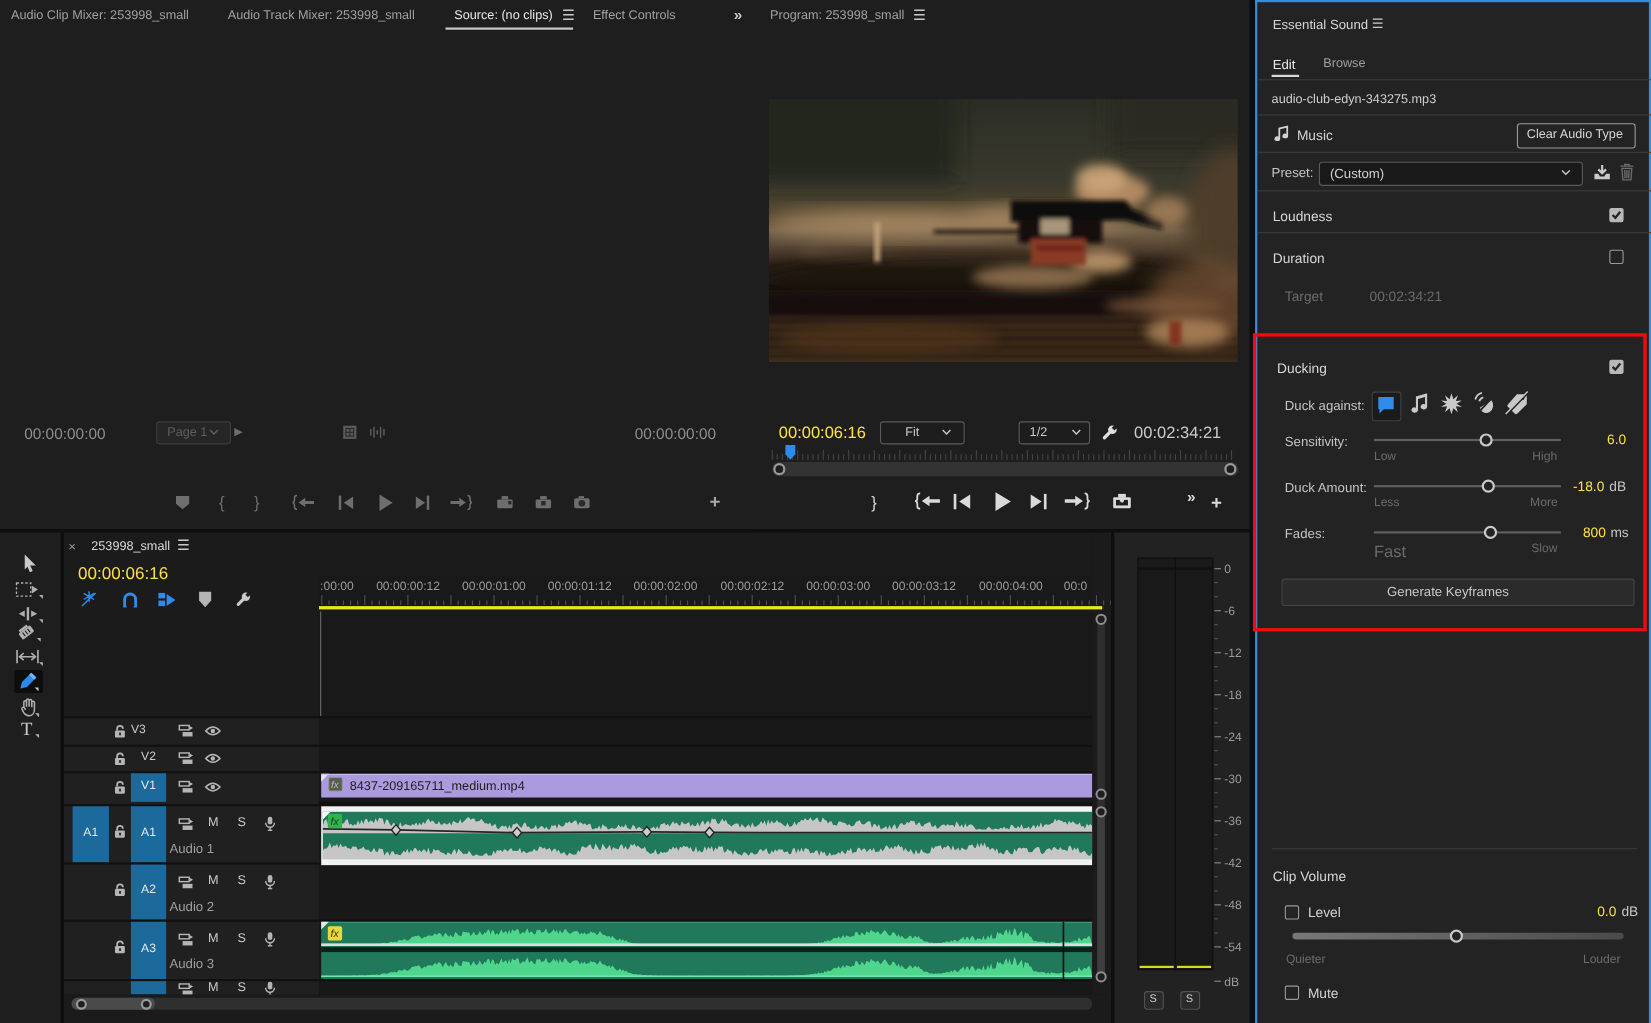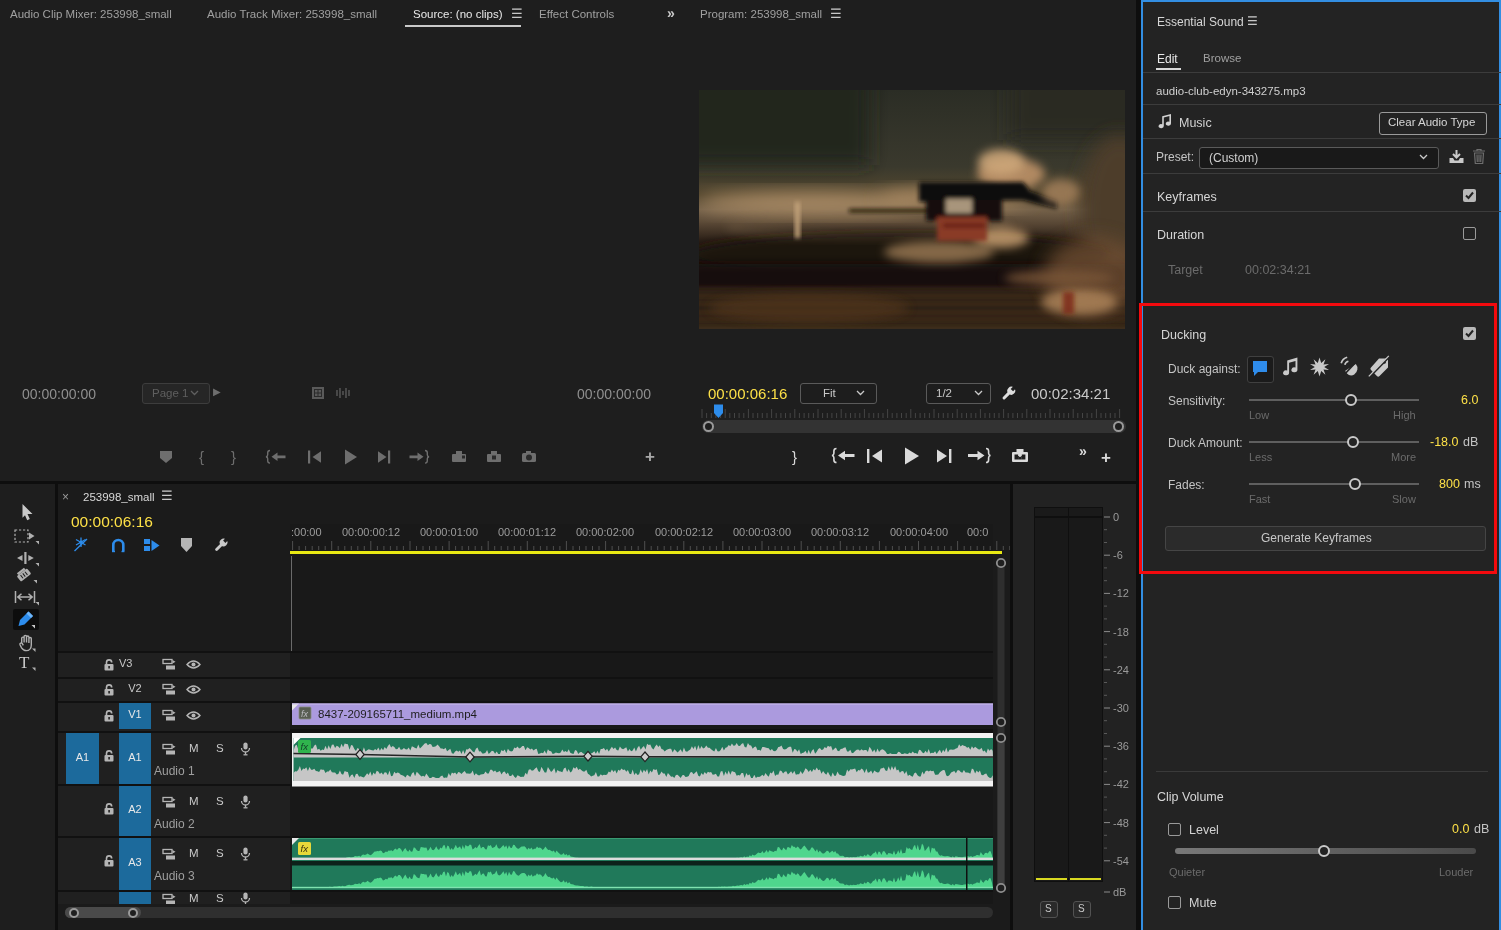--- a/index.html
+++ b/index.html
@@ -872,21 +872,21 @@
     </svg>
   <svg style="left:305px;top:147px;" width="17" height="17" viewBox="0 0 17 17">
     <path d="M8.5,1 v7 M5,5 l3.5,3.5 L12,5" stroke="#c9c9c9" stroke-width="2" fill="none"></path>
     <path d="M1.5,9 v5 h14 v-5 h-3.5 l-1.5,2.5 h-4 L5,9 z" fill="#c9c9c9"></path>
   </svg>
   <svg style="left:329px;top:146px;" width="14" height="17" viewBox="0 0 14 17">
     <path d="M1,3 h12 M5,3 v-1.5 h4 V3 M2.5,5 l0.8,10.5 h7.4 L11.5,5 z M5,6.5 l0.3,7.5 M9,6.5 l-0.3,7.5 M7,6.5 v7.5" stroke="#6e6e6e" stroke-width="1.2" fill="none"></path>
   </svg>
   <div class="abs" style="left:0px;top:171px;width:358px;height:1px;background:#3c3c3c;"></div>
 
-  <div class="txt" style="left:14px;top:188px;font-size:12.5px;color:#d6d6d6;">Keyframes</div>
+  <div class="txt" style="left:14px;top:188px;font-size:12.5px;color:#d6d6d6;">Loudness</div>
   <div class="abs" style="left:320px;top:187px;width:13px;height:13px;background:#b8b8b8;border-radius:2px;"></div>
   <svg style="left:320px;top:187px;" width="13" height="13" viewBox="0 0 13 13">
       <path d="M3,6.5 l2.5,2.5 L10,3.5" stroke="#232323" stroke-width="2" fill="none"></path>
     </svg>
   <div class="abs" style="left:0px;top:209px;width:358px;height:1px;background:#3c3c3c;"></div>
 
   <div class="txt" style="left:14px;top:226px;font-size:12.5px;color:#d6d6d6;">Duration</div>
   <div class="abs" style="left:320px;top:225px;width:13px;height:13px;border:1.5px solid #9a9a9a;border-radius:2px;box-sizing:border-box;"></div>
   <div class="txt dim" style="left:25px;top:261px;font-size:12.5px;">Target</div>
   <div class="txt dim" style="left:102px;top:261px;font-size:12.5px;">00:02:34:21</div>
@@ -936,21 +936,21 @@
   <div class="txt blue" style="left:287px;top:433px;font-size:12.5px;">-18.0</div>
   <div class="txt" style="left:320px;top:433px;font-size:12.5px;color:#c4c4c4;">dB</div>
   <div class="txt dim" style="left:106px;top:449px;font-size:11px;">Less</div>
   <div class="txt dim" style="left:248px;top:449px;font-size:11px;">More</div>
 
   <div class="txt" style="left:25px;top:476px;font-size:12px;color:#c4c4c4;">Fades:</div>
   <div class="abs" style="left:106px;top:481px;width:170px;height:2px;background:#5f5f5f;"></div>
   <div class="abs" style="left:206px;top:476px;width:12px;height:12px;border:2px solid #c9c9c9;border-radius:50%;box-sizing:border-box;background:#232323;"></div>
   <div class="txt blue" style="left:296px;top:475px;font-size:12.5px;">800</div>
   <div class="txt" style="left:321px;top:475px;font-size:12.5px;color:#c4c4c4;">ms</div>
-  <div class="txt dim" style="left:106px;top:491px;font-size:11px;">Fast</div>
+  <div class="txt dim" style="left:106px;top:491px;font-size:15px;">Fast</div>
   <div class="txt dim" style="left:249px;top:491px;font-size:11px;">Slow</div>
 
   <div class="abs" style="left:22px;top:524px;width:319px;height:23px;background:#2b2b2b;border:1px solid #454545;border-radius:3px;"></div>
   <div class="txt" style="left:118px;top:529px;font-size:12px;color:#c8c8c8;">Generate Keyframes</div>
 
   <div class="abs" style="left:13px;top:769px;width:332px;height:1px;background:#3a3a3a;"></div>
   <div class="txt" style="left:14px;top:788px;font-size:12.5px;color:#d6d6d6;">Clip Volume</div>
   <div class="abs" style="left:25px;top:821px;width:13px;height:13px;border:1.5px solid #9a9a9a;border-radius:2px;box-sizing:border-box;"></div>
   <div class="txt" style="left:46px;top:821px;font-size:12.5px;color:#d2d2d2;">Level</div>
   <div class="txt blue" style="left:309px;top:820px;font-size:12.5px;">0.0</div>

